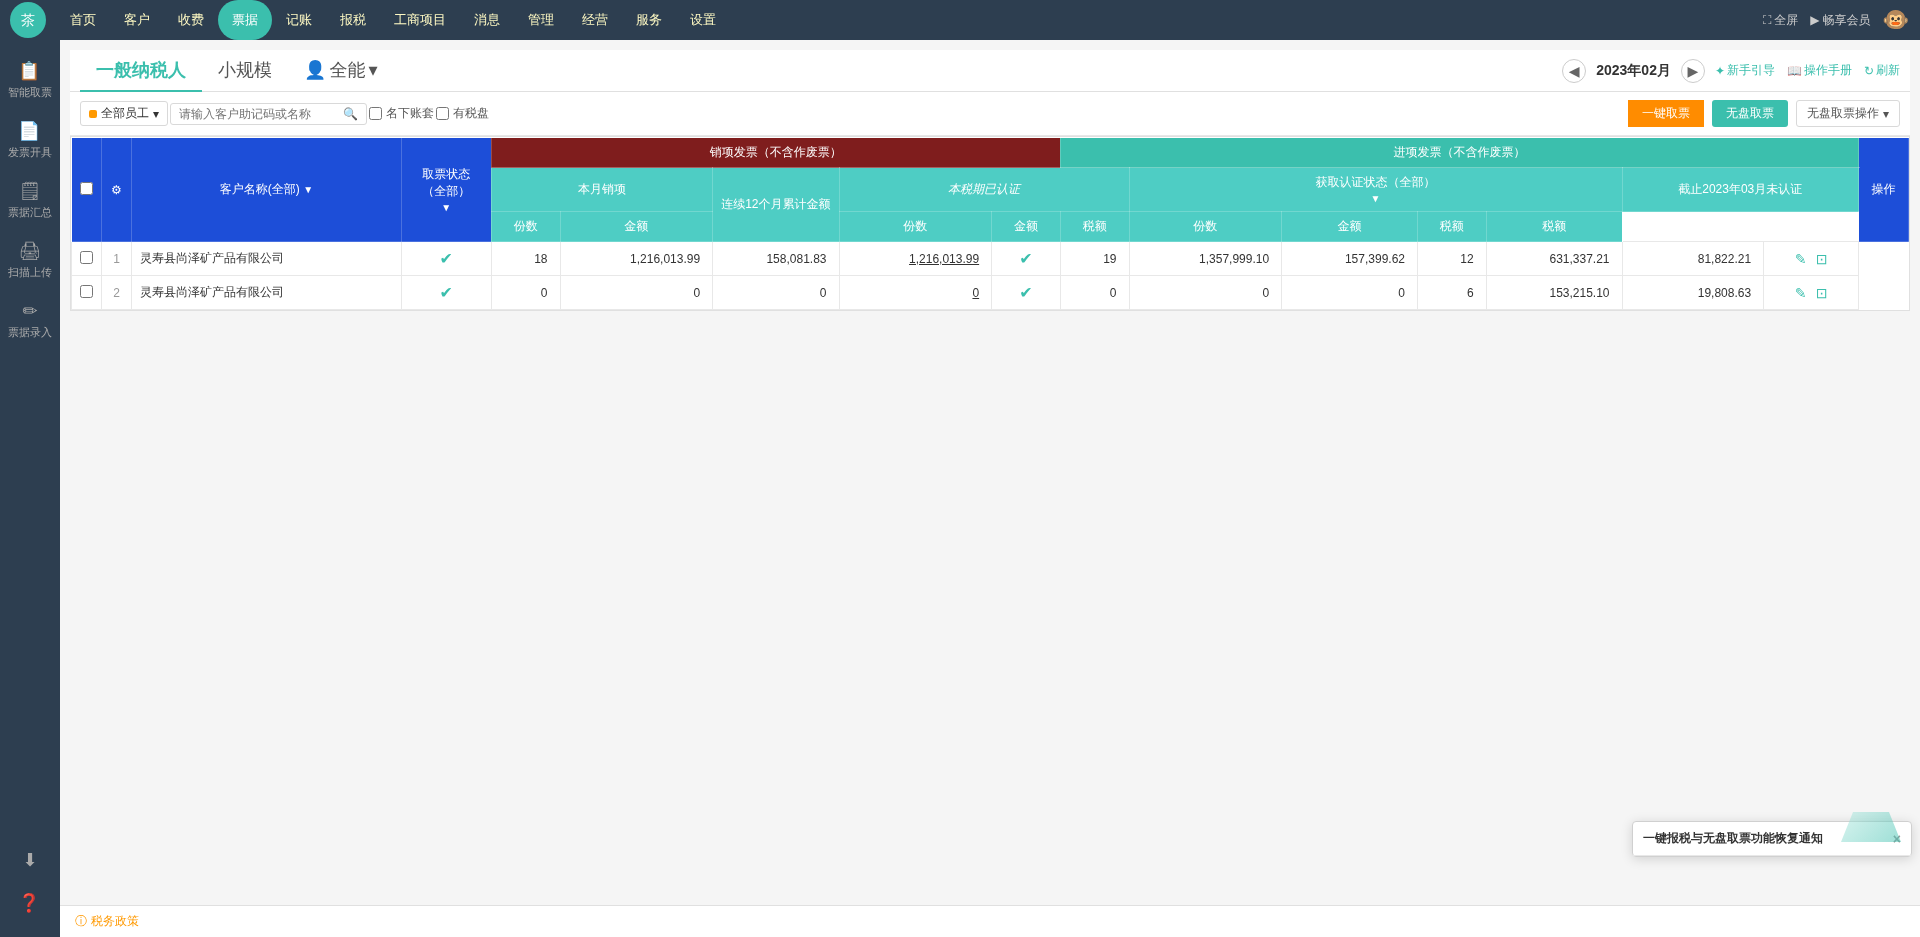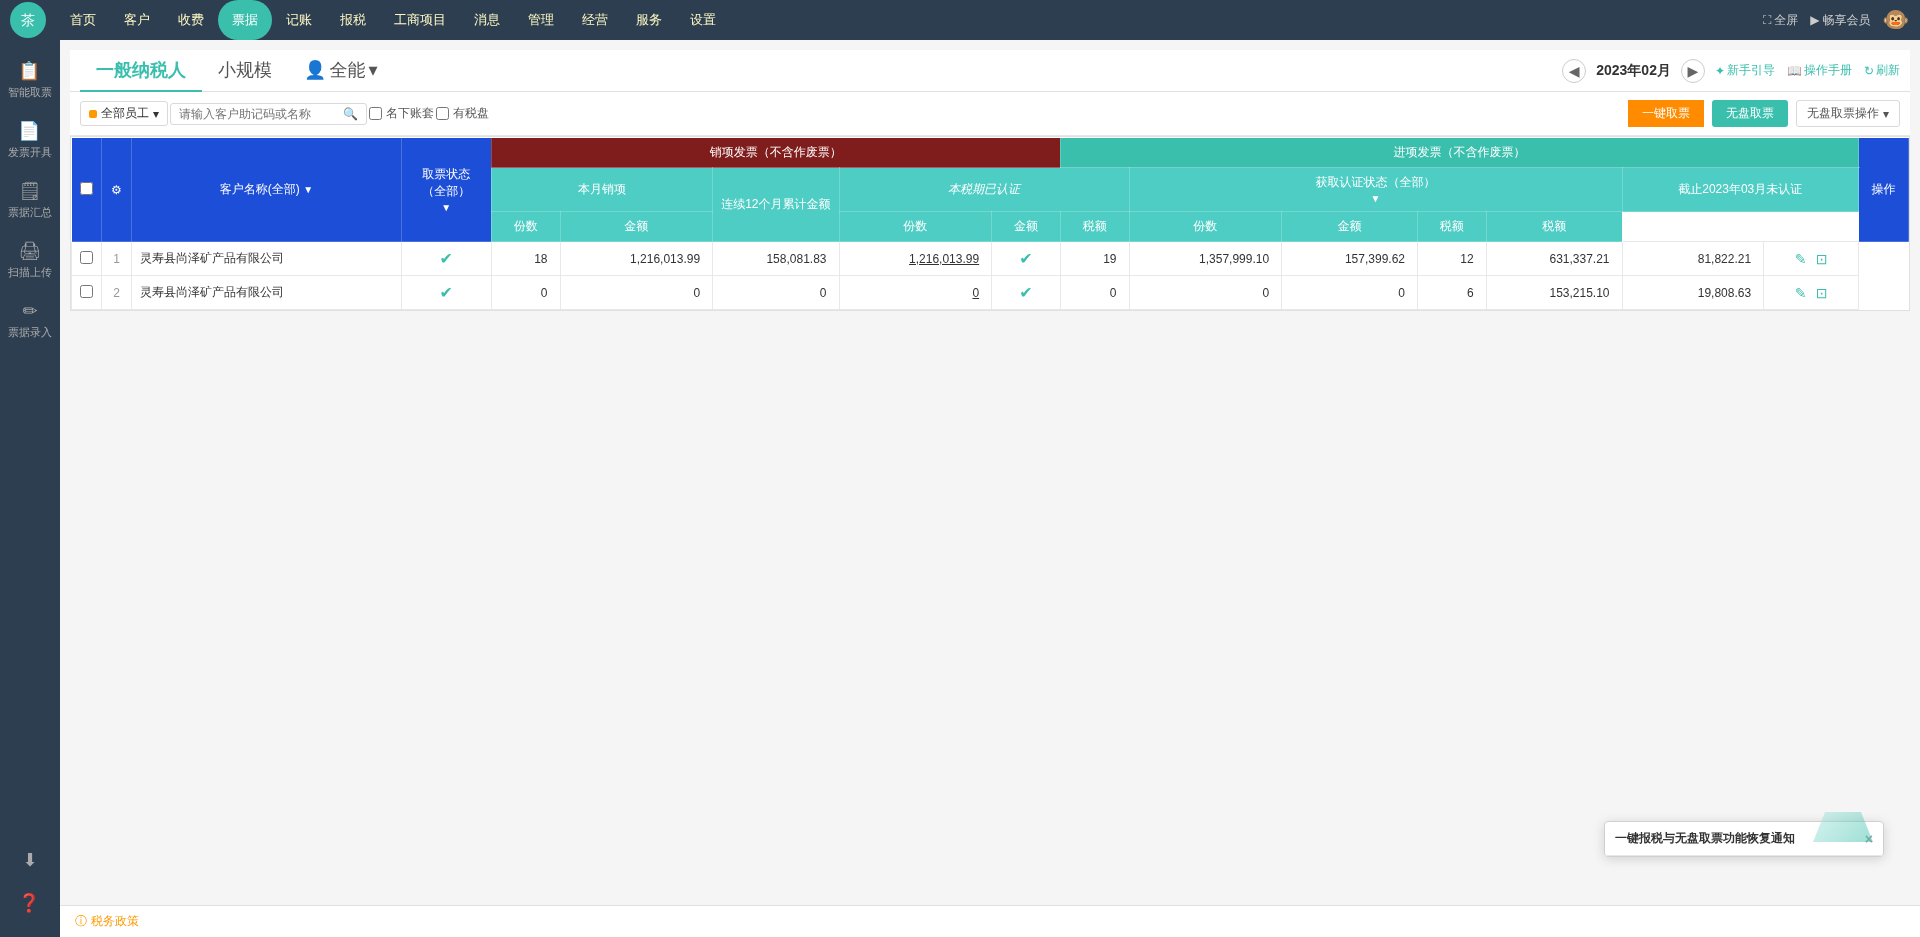--- a/index.html
+++ b/index.html
@@ -136,21 +136,21 @@
     
     .row-checkbox { cursor: pointer; }
     .row-num { color: #999; }
 
     
     .th-header-row-1 th { background: #1d4ed8; }
     .th-header-row-2 th { background: #4ecdc4; }
 
     
     .popup-notification {
-      position: fixed; bottom: 80px; right: 36px;
+      position: fixed; bottom: 80px; right: 8px;
       width: 280px; background: #fff; border: 1px solid #d0d0d0;
       border-radius: 4px; box-shadow: 0 2px 12px rgba(0,0,0,0.15);
       font-size: 12px; z-index: 200;
     }
     .popup-header {
       display: flex; justify-content: space-between; align-items: center;
       padding: 8px 10px; border-bottom: 1px solid #e8e8e8;
       font-weight: bold; color: #333; font-size: 12px;
     }
     .popup-close { cursor: pointer; color: #999; font-size: 14px; }

